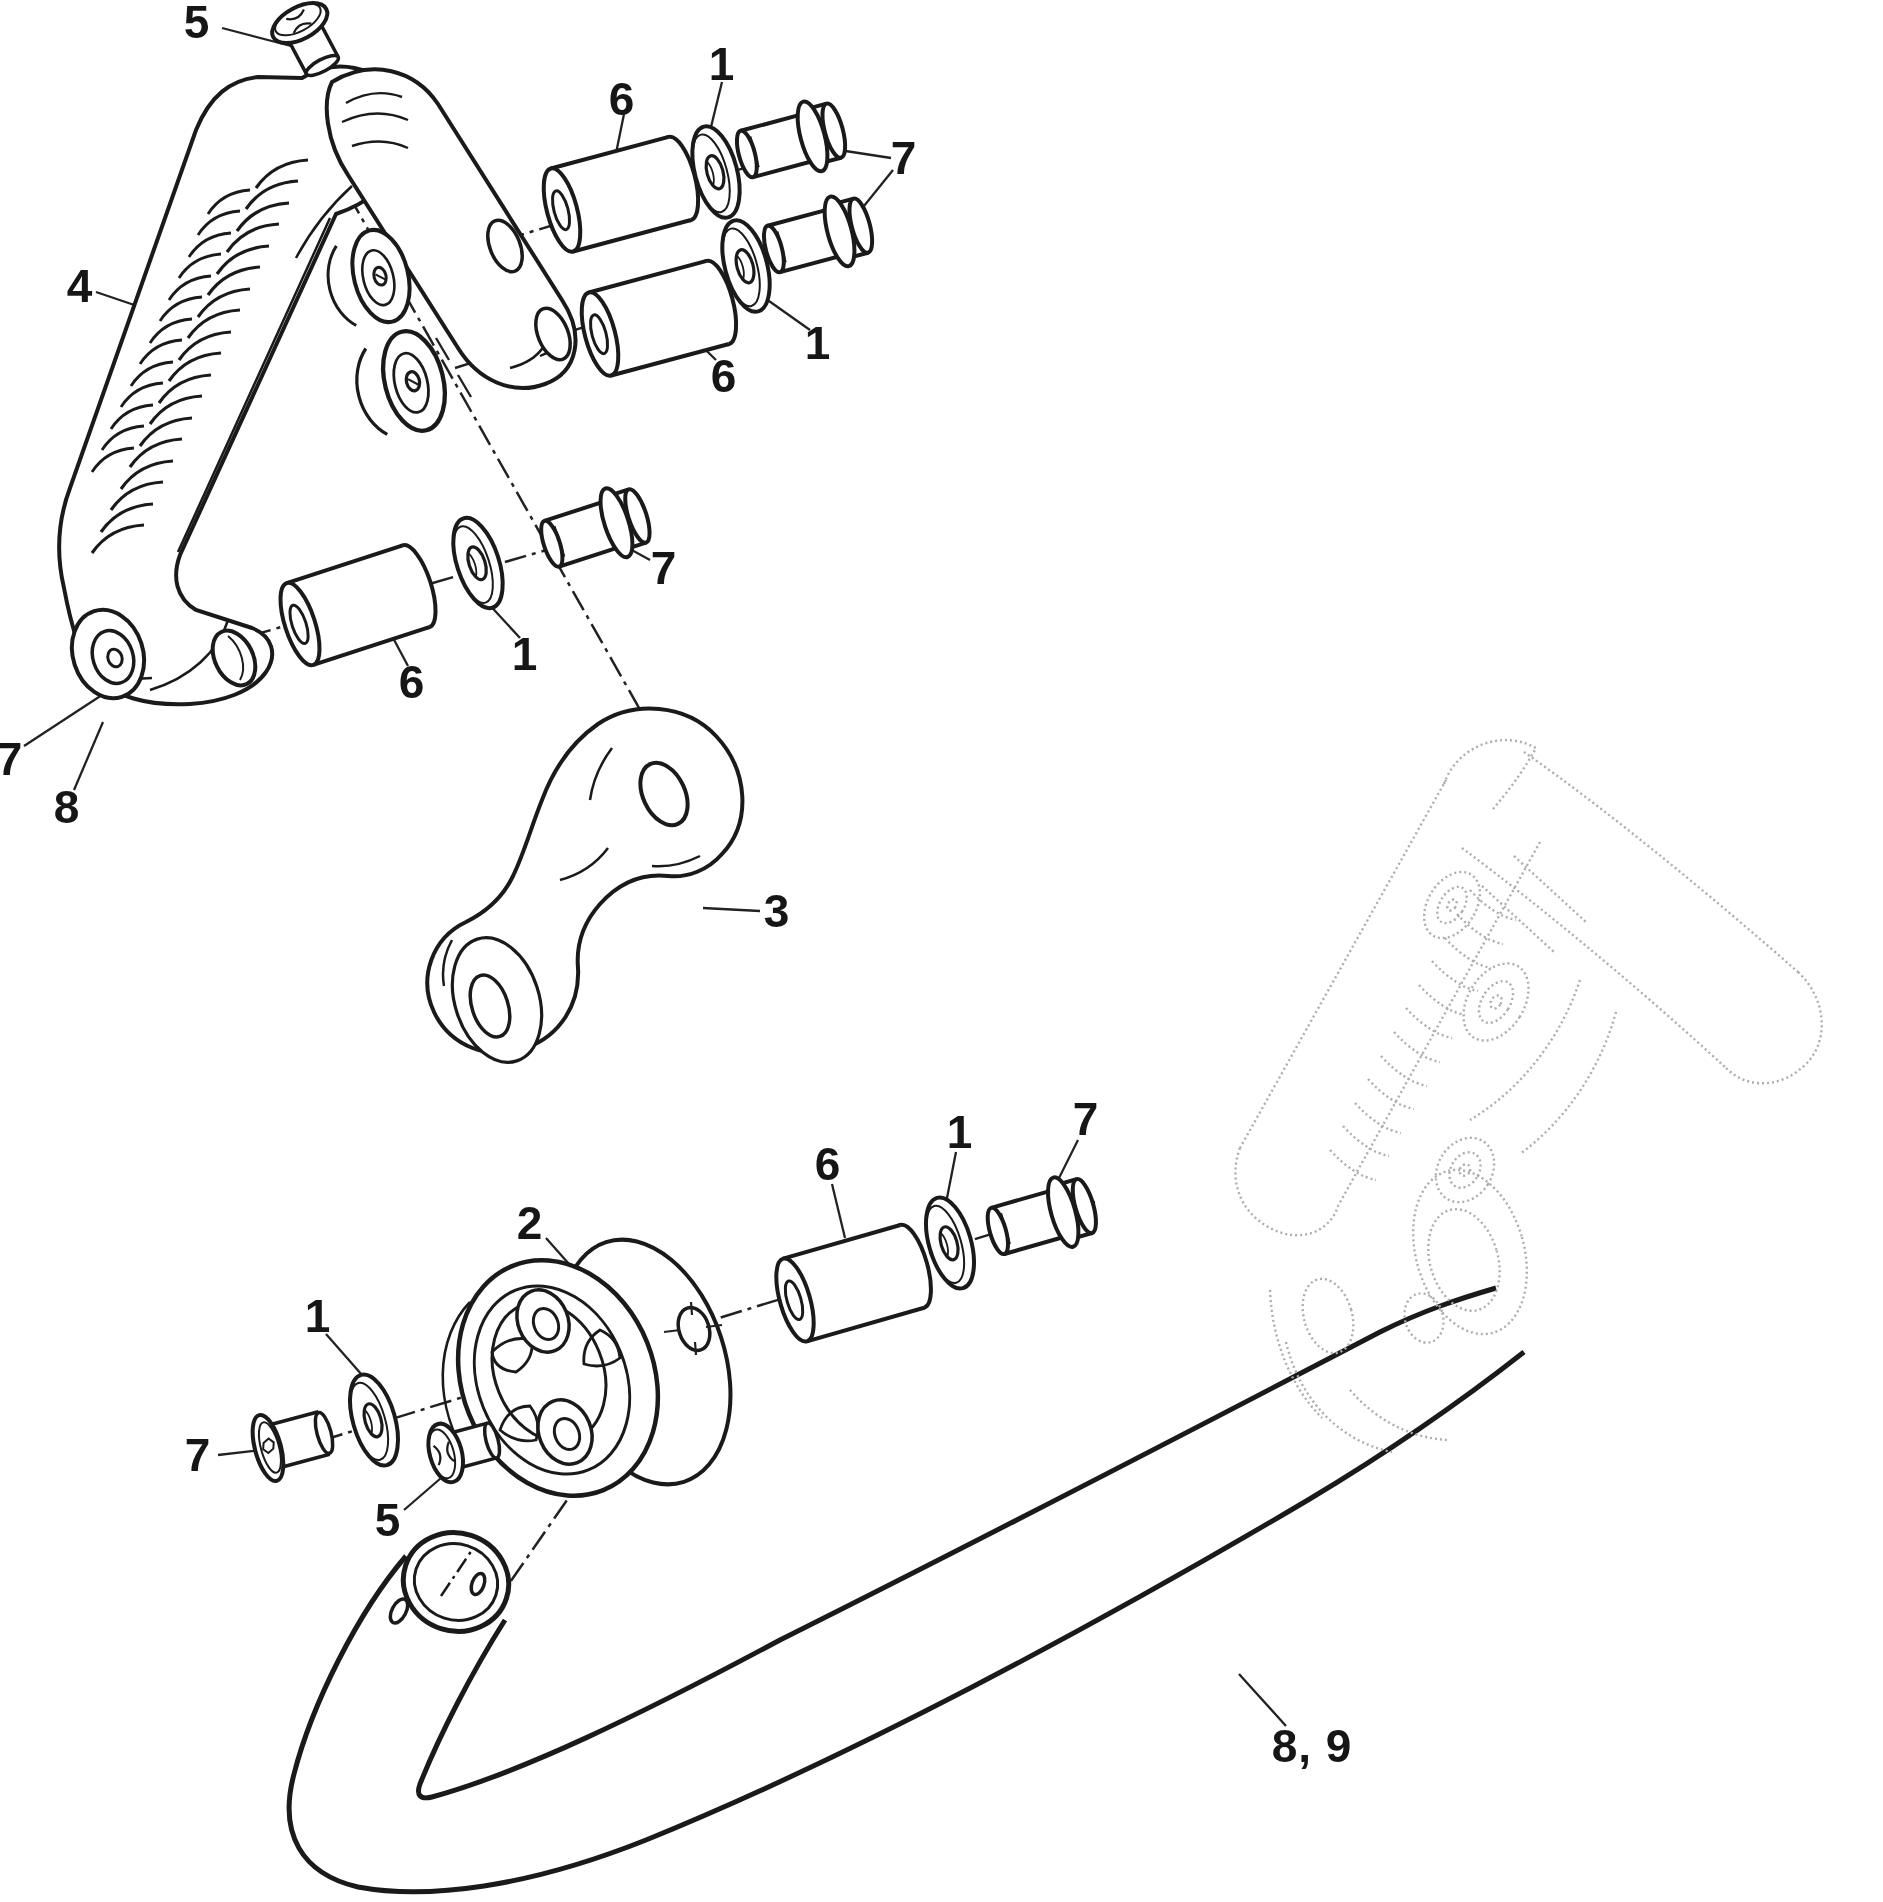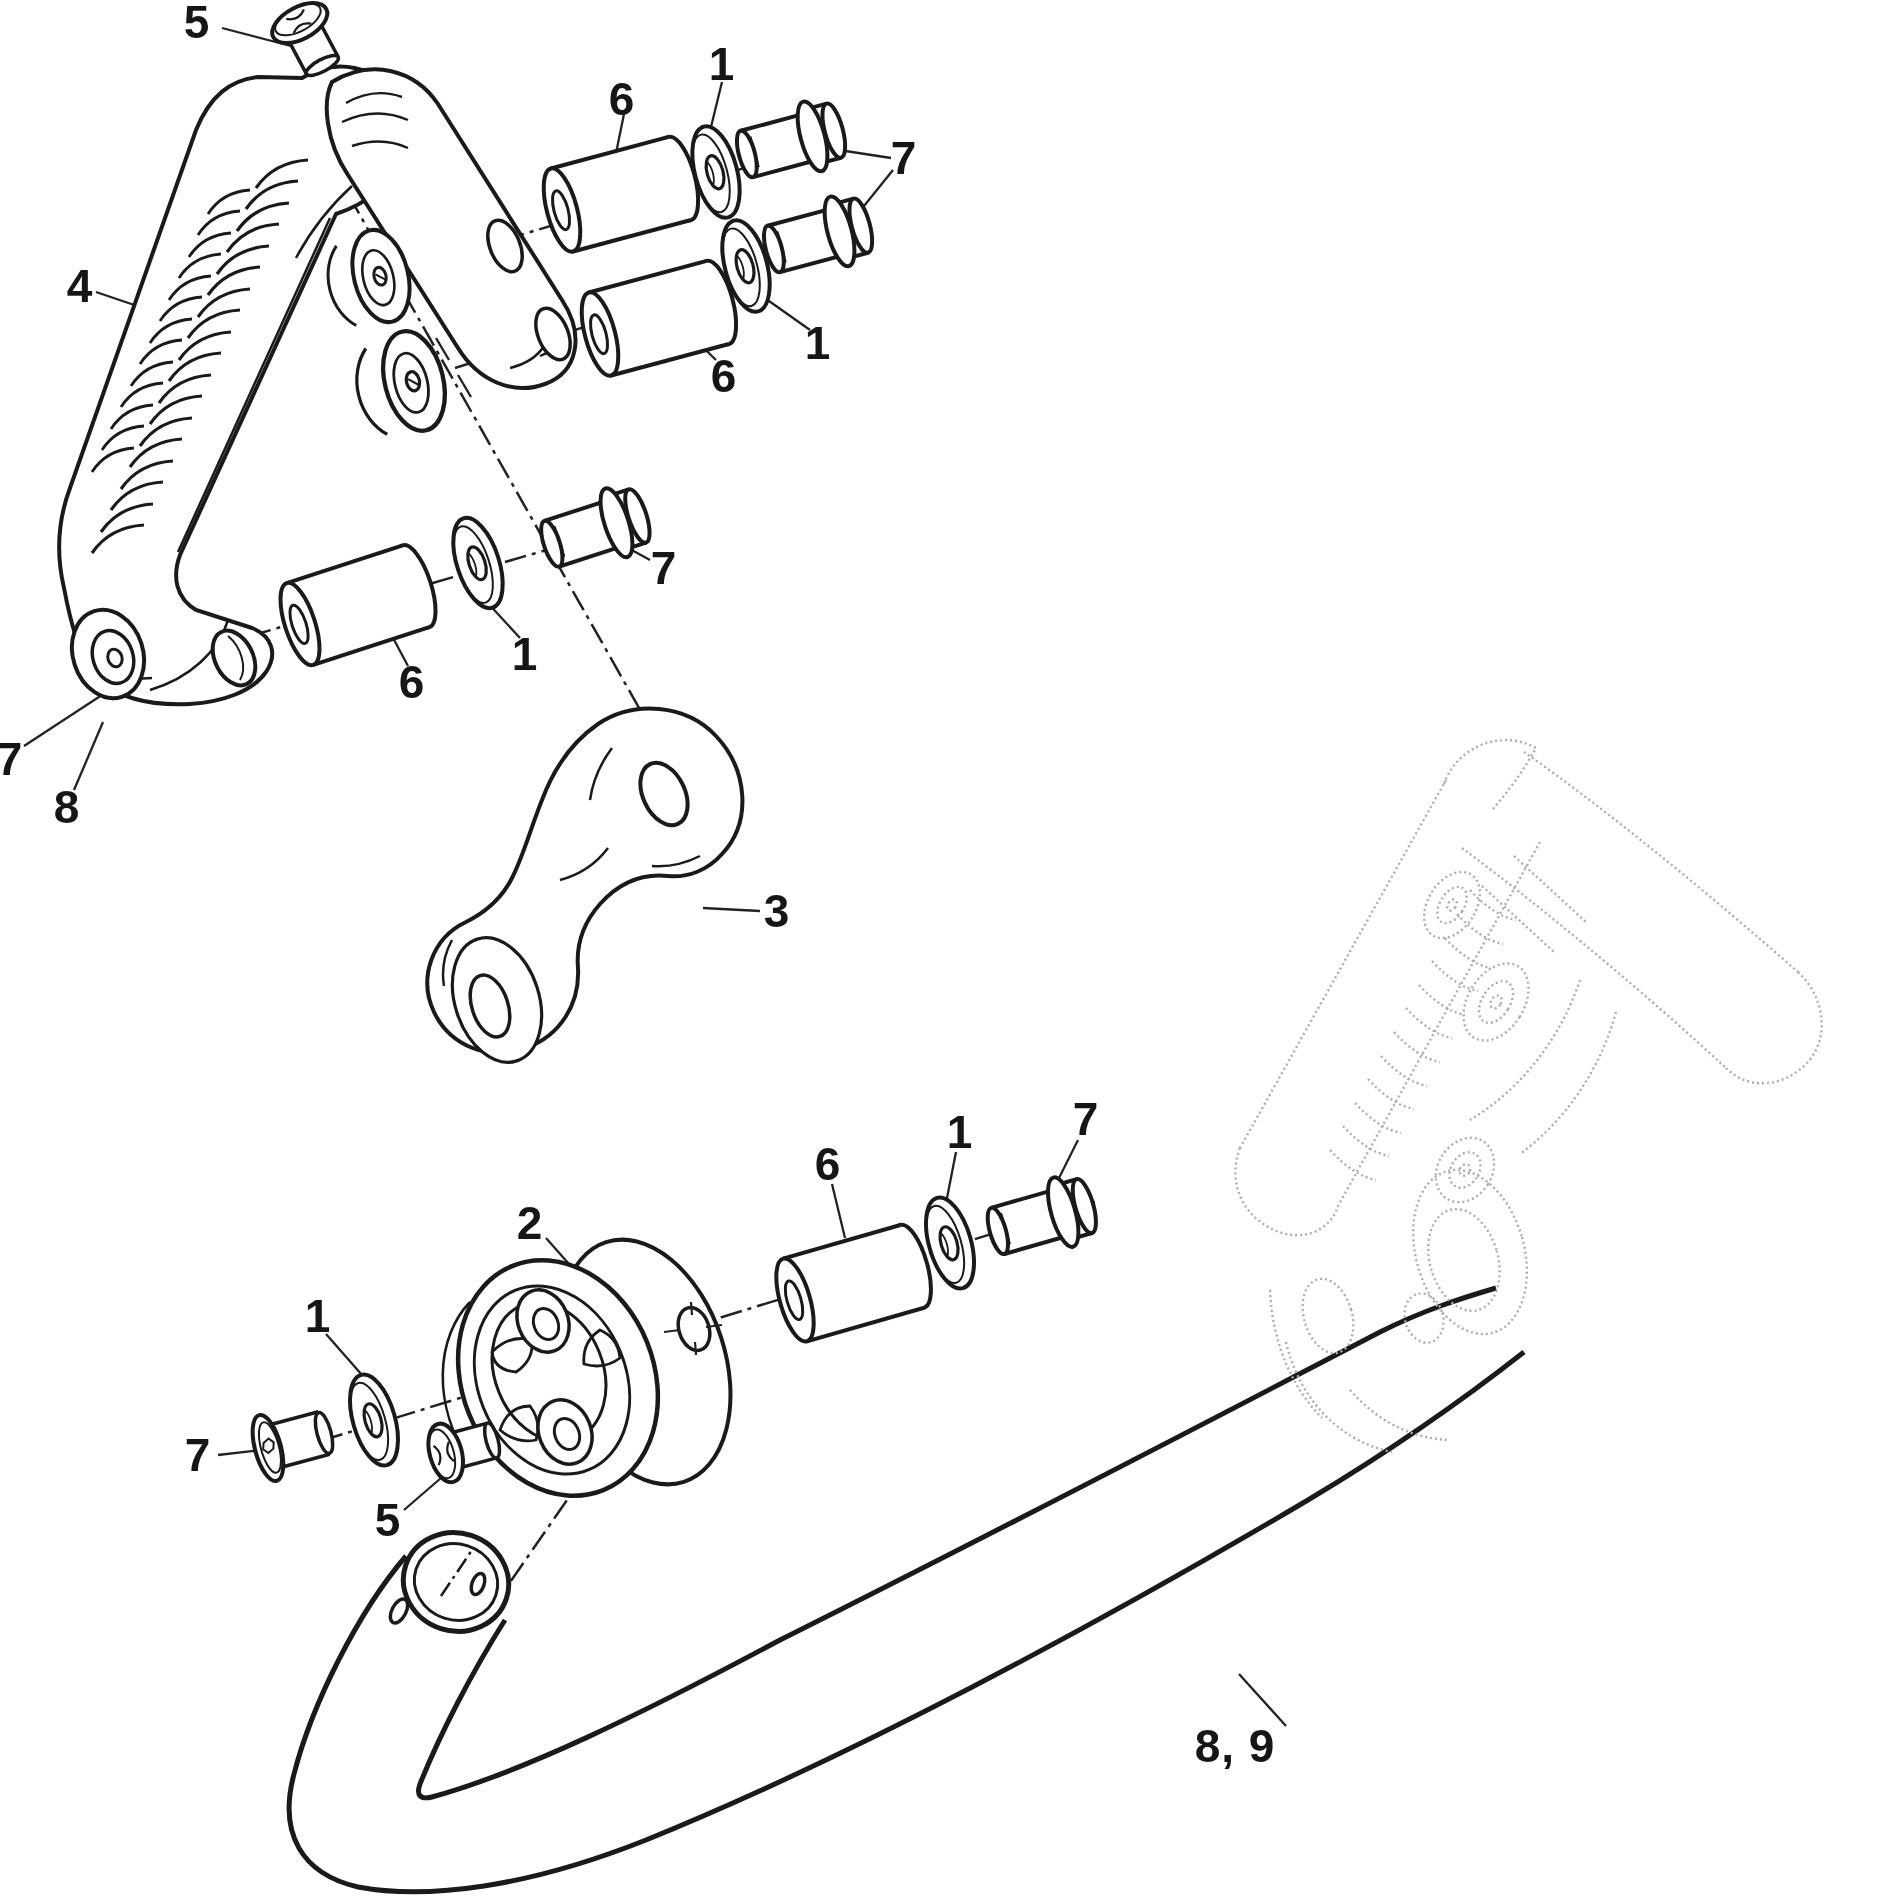--- a/index.html
+++ b/index.html
@@ -305,15 +305,15 @@
 <div class="callout" style="left: 10px; top: 759px;">7</div>
 <div class="callout" style="left: 67px; top: 807px;">8</div>
 <div class="callout" style="left: 777px; top: 911px;">3</div>
 <div class="callout" style="left: 530px; top: 1223px;">2</div>
 <div class="callout" style="left: 318px; top: 1316px;">1</div>
 <div class="callout" style="left: 198px; top: 1455px;">7</div>
 <div class="callout" style="left: 388px; top: 1520px;">5</div>
 <div class="callout" style="left: 828px; top: 1164px;">6</div>
 <div class="callout" style="left: 960px; top: 1132px;">1</div>
 <div class="callout" style="left: 1086px; top: 1119px;">7</div>
-<div class="callout" style="left: 1235px; top: 1746px;">8, 9</div>
+<div class="callout" style="left: 1312px; top: 1746px;">8, 9</div>
 
 </div>
 
 </body></html>

